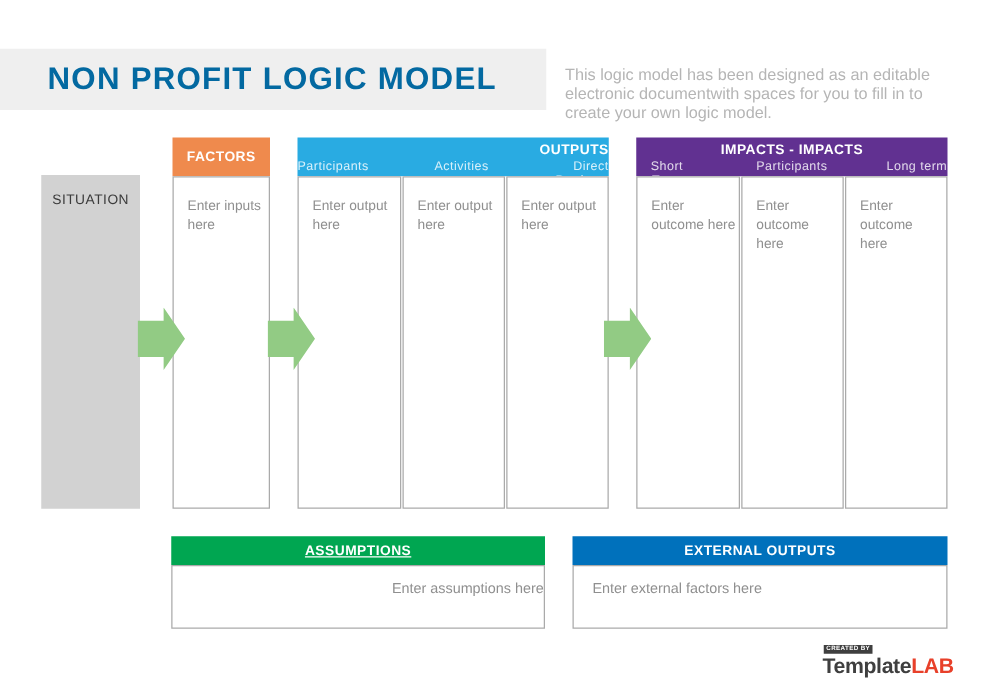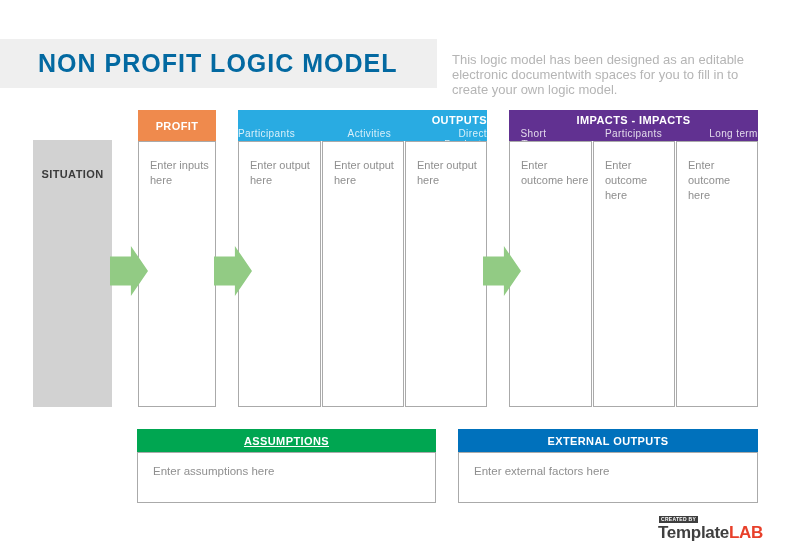--- a/index.html
+++ b/index.html
@@ -38,23 +38,23 @@
     color: #b5b5b5;
   }
 
   
   .situation {
     position: absolute;
     left: 33px; top: 140px;
     width: 79px; height: 267px;
     background: #d2d2d2;
     text-align: center;
-    padding-top: 28px;
-    font-size: 11px;
-    font-weight: bold;
+    padding-top: 14px;
+    font-size: 11px;
+    font-weight: normal;
     letter-spacing: 0.4px;
     color: #3b3b3b;
   }
 
   
   .band {
     position: absolute;
     top: 110px; height: 31px;
     color: #ffffff;
     font-weight: bold;
@@ -126,21 +126,21 @@
   .band-external    { left: 458px; width: 300px; background: #0071bc; }
   .bottom-cell {
     position: absolute;
     top: 452px; height: 51px;
     background: #ffffff;
     border: 1px solid #aaaaaa;
     font-size: 11.5px;
     color: #8f8f8f;
     padding: 12px 0 0 15px;
   }
-  .cell-assumptions { left: 137px; width: 299px; }
+  .cell-assumptions { left: 137px; width: 299px; text-align: right; }
   .cell-external    { left: 458px; width: 300px; }
 
   
   .branding {
     position: absolute;
     left: 658px; top: 508px;
     width: 110px;
     line-height: 1;
   }
   .created-by {
@@ -170,21 +170,21 @@
   <div class="title-bar">
     <h1>NON PROFIT LOGIC MODEL</h1>
   </div>
   <p class="description">This logic model has been designed as an editable electronic documentwith spaces for you to fill in to create your own logic model.</p>
 
   <div class="situation">
     <span>SITUATION</span>
   </div>
 
   <div class="band band-inputs single">
-    <span class="band-title">PROFIT</span>
+    <span class="band-title">FACTORS</span>
   </div>
   <div class="cell tall cell-inputs">Enter inputs
 here</div>
 
   <div class="band band-outputs">
     <div class="band-title">OUTPUTS</div>
     <div class="subrow">
       <span>Participants</span>
       <span>Activities</span>
       <span>Direct Products</span>

